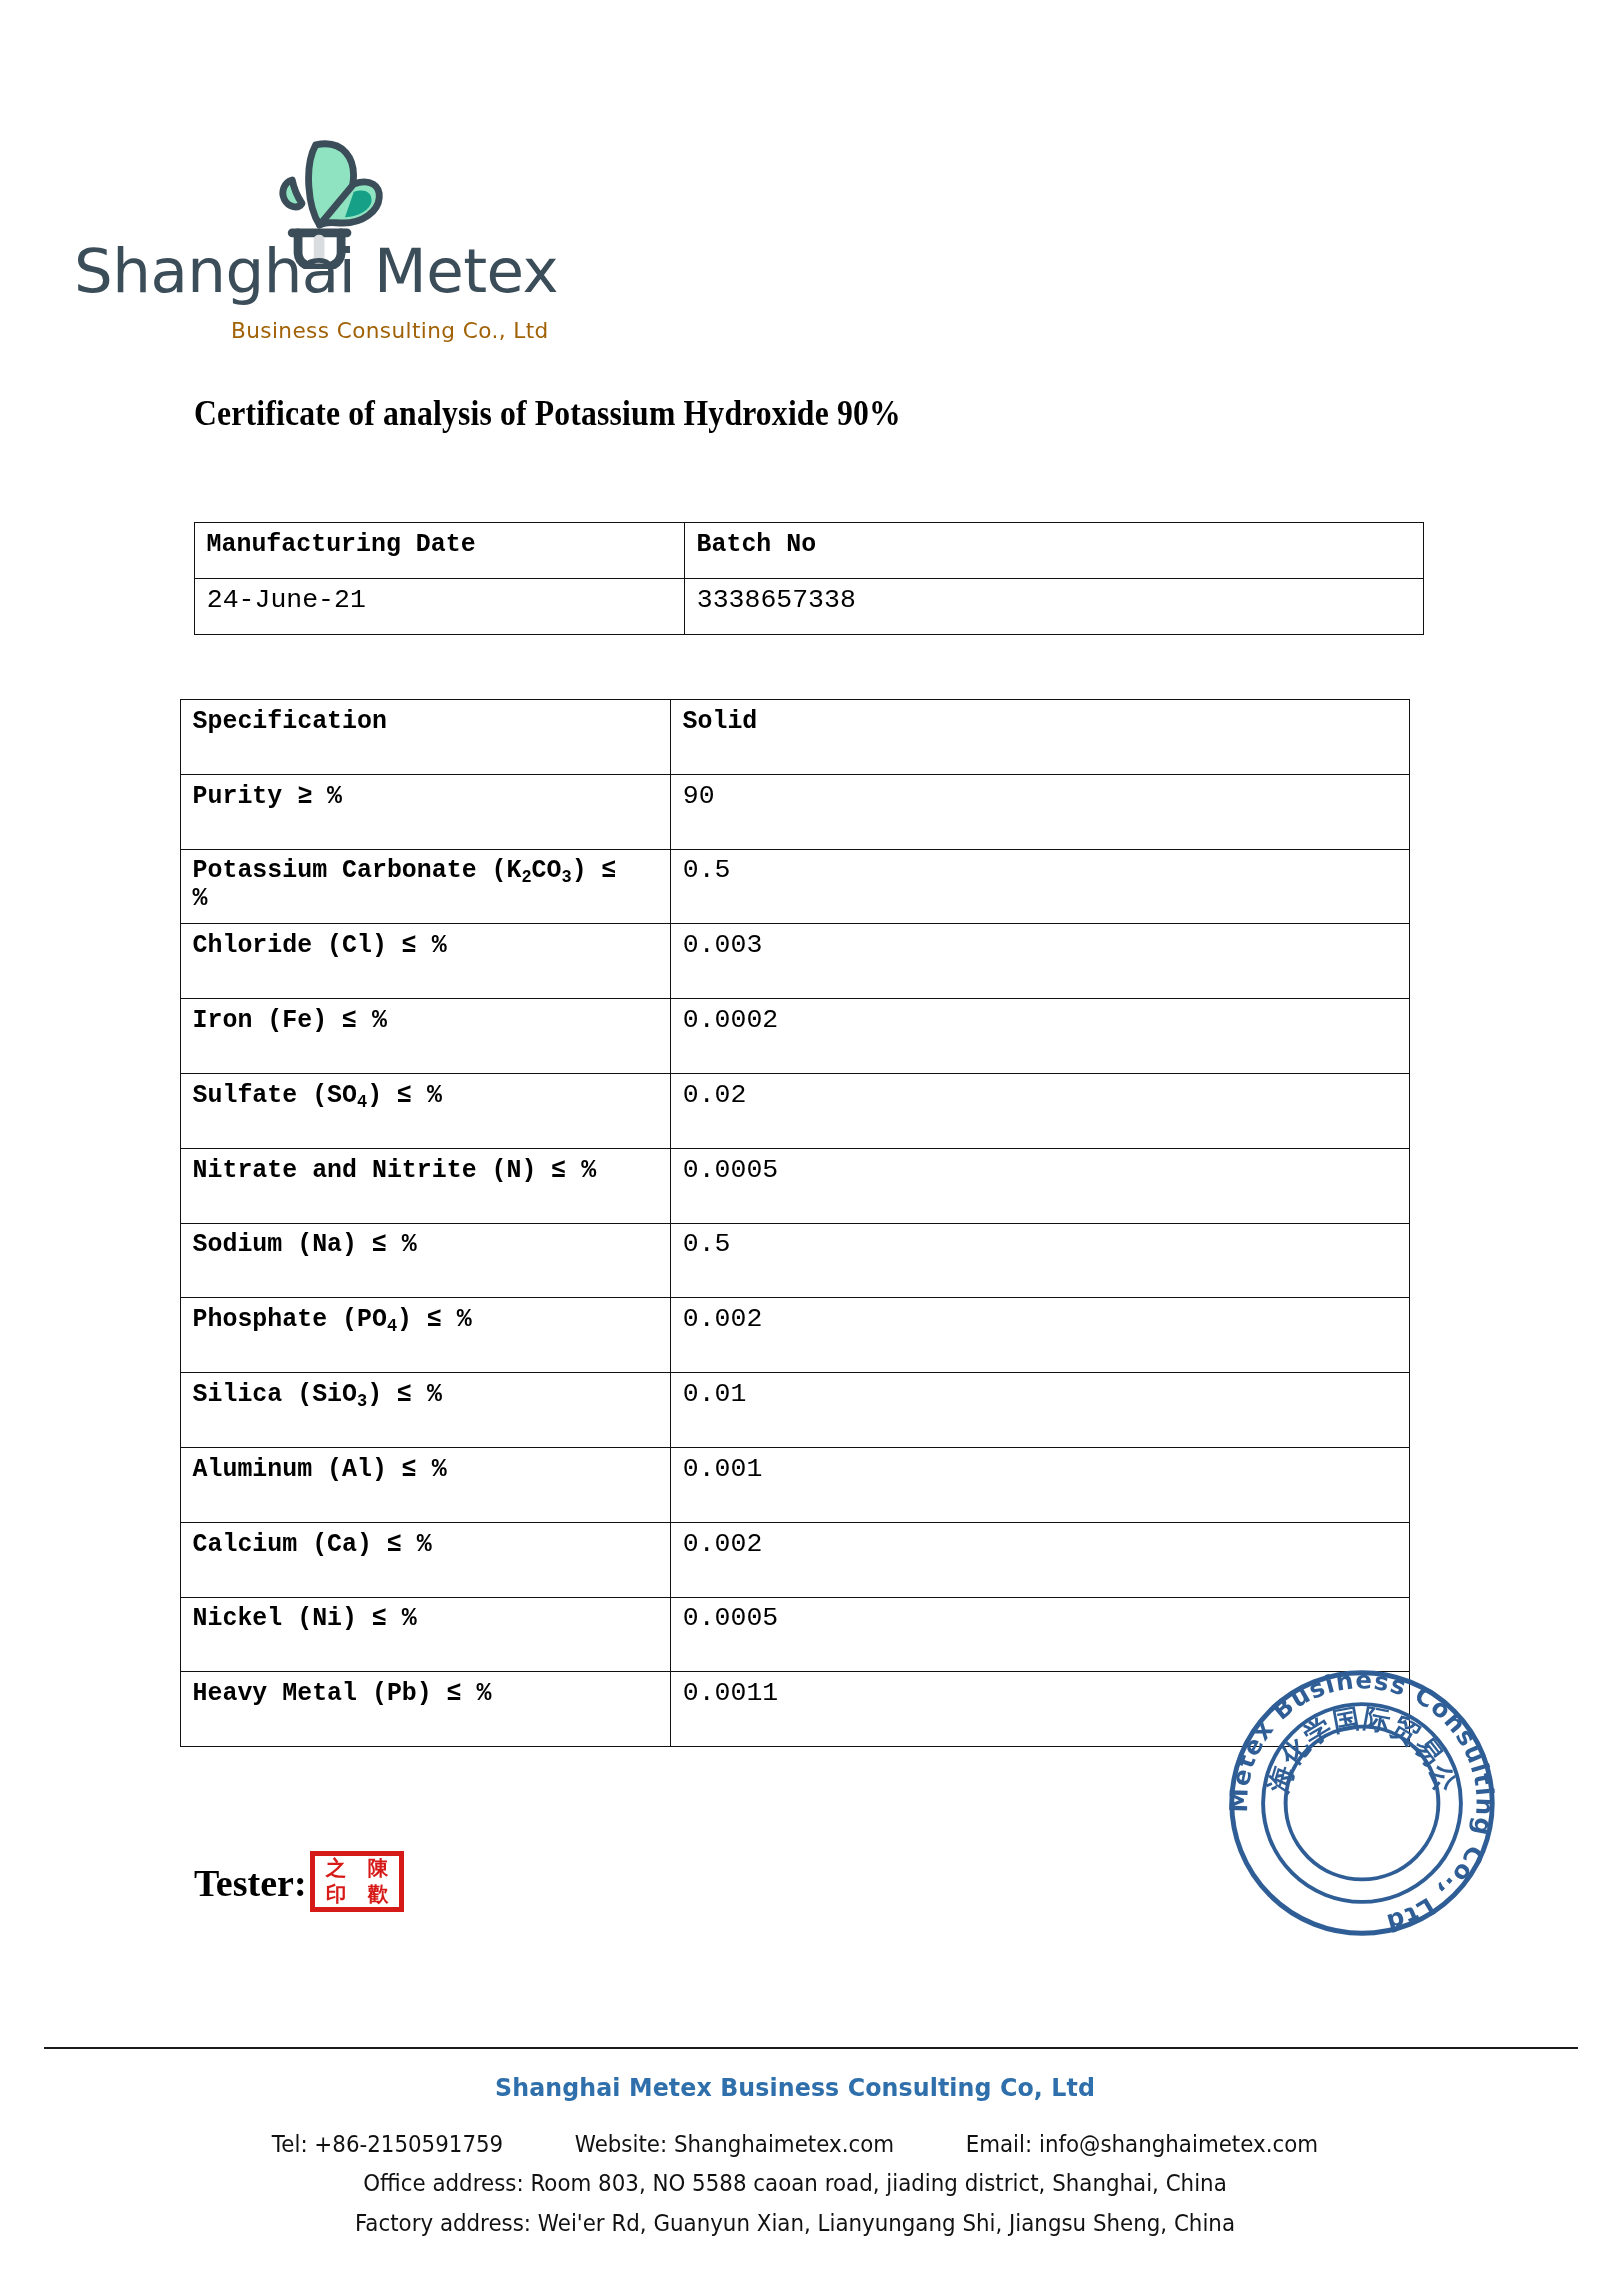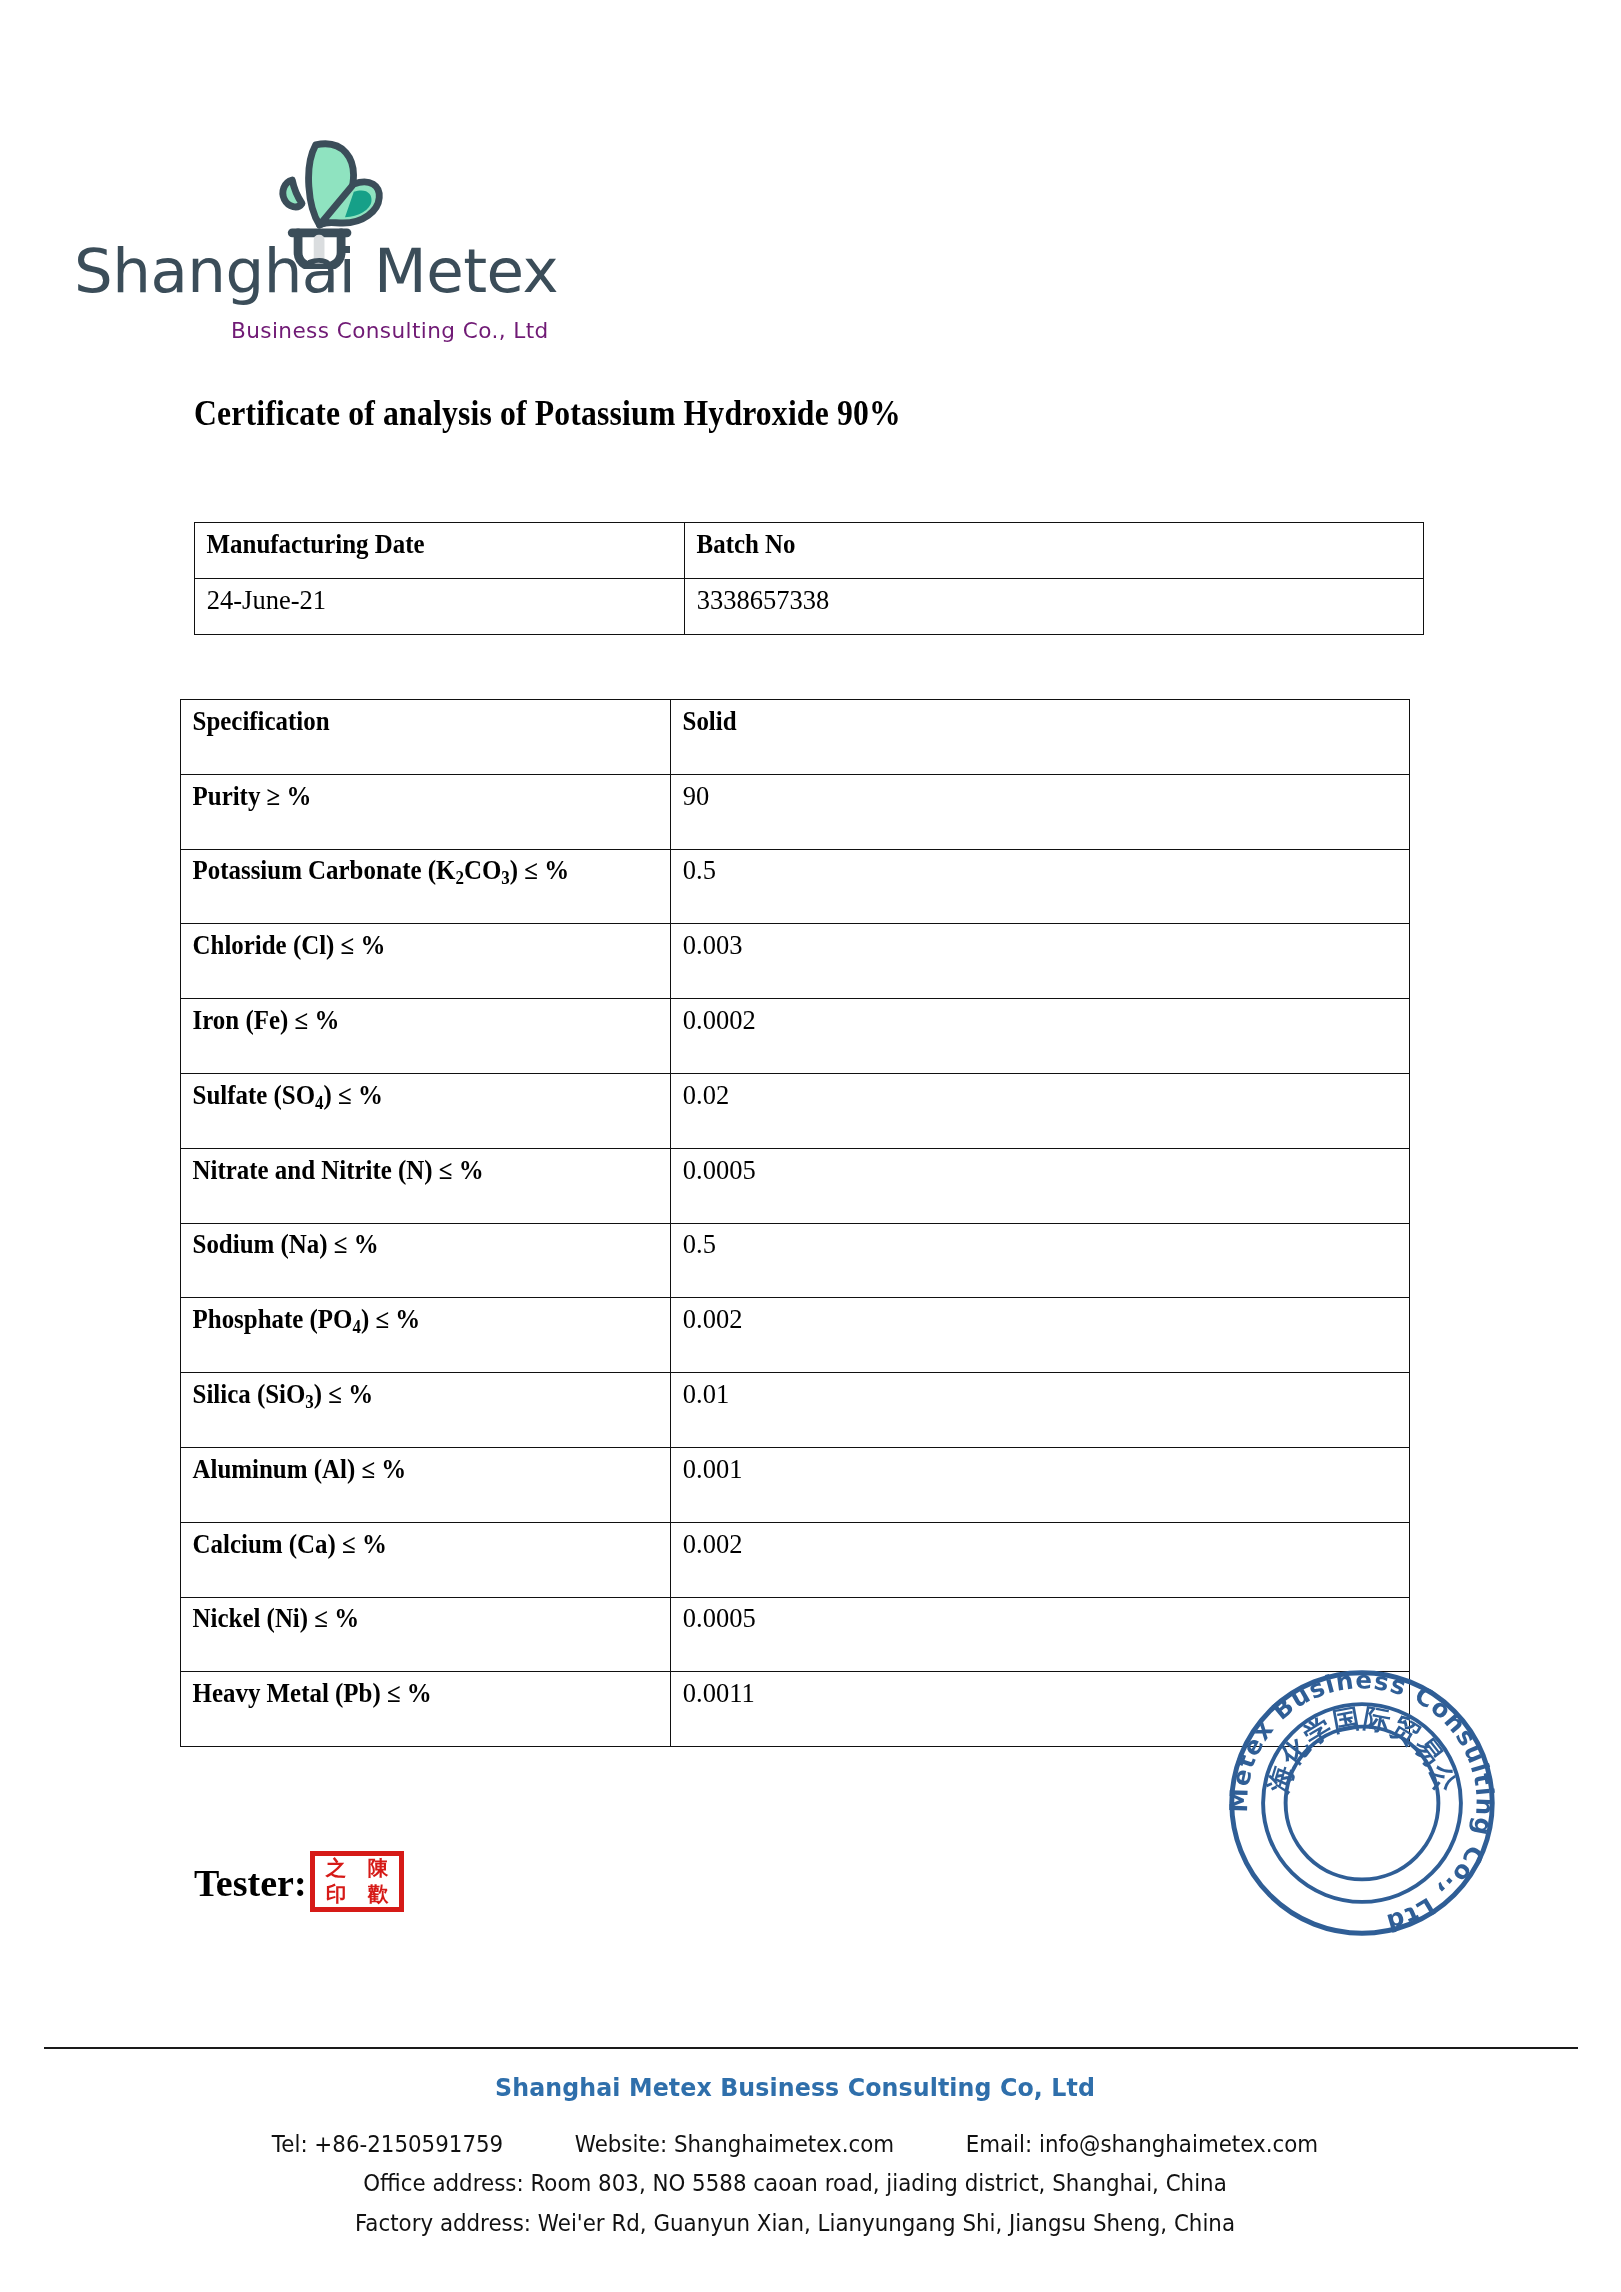--- a/index.html
+++ b/index.html
@@ -16,38 +16,38 @@
   .logo-mark { position:absolute; left:181px; top:0px; width:137px; height:132px; }
   .logo-wordmark {
     position:absolute; left:0px; top:98px; width:451px;
     font-family:"DejaVu Sans", sans-serif;
     font-size:61px; letter-spacing:-0.5px;
     color:#3b4d59; white-space:nowrap;
   }
   .logo-sub {
     position:absolute; left:157px; top:181px;
     font-family:"DejaVu Sans", sans-serif;
-    font-size:21.6px; color:#701a75; letter-spacing:0.4px; white-space:nowrap;
+    font-size:21.6px; color:#a16207; letter-spacing:0.4px; white-space:nowrap;
   }
 
   
   .doc-title {
     position:absolute; left:194px; top:392px;
     font-size:36px; font-weight:bold;
     font-family:"Liberation Serif", serif;
     transform:scaleX(0.88); transform-origin:left center;
     color:#000; white-space:nowrap; letter-spacing:0.2px;
   }
 
   
   table.doc-table {
     position:absolute;
     border-collapse:collapse;
     table-layout:fixed;
-    font-family:Liberation Serif, serif;
+    font-family:Liberation Mono, monospace;
   }
   table.doc-table td {
     border:1.6px solid #111;
     vertical-align:top;
     padding:7.8px 11.8px 0 11.8px;
     font-size:26.5px;
     line-height:1.05;
     color:#000;
   }
   td.lbl { font-weight:bold; transform:scaleX(0.94); transform-origin:left top; }

